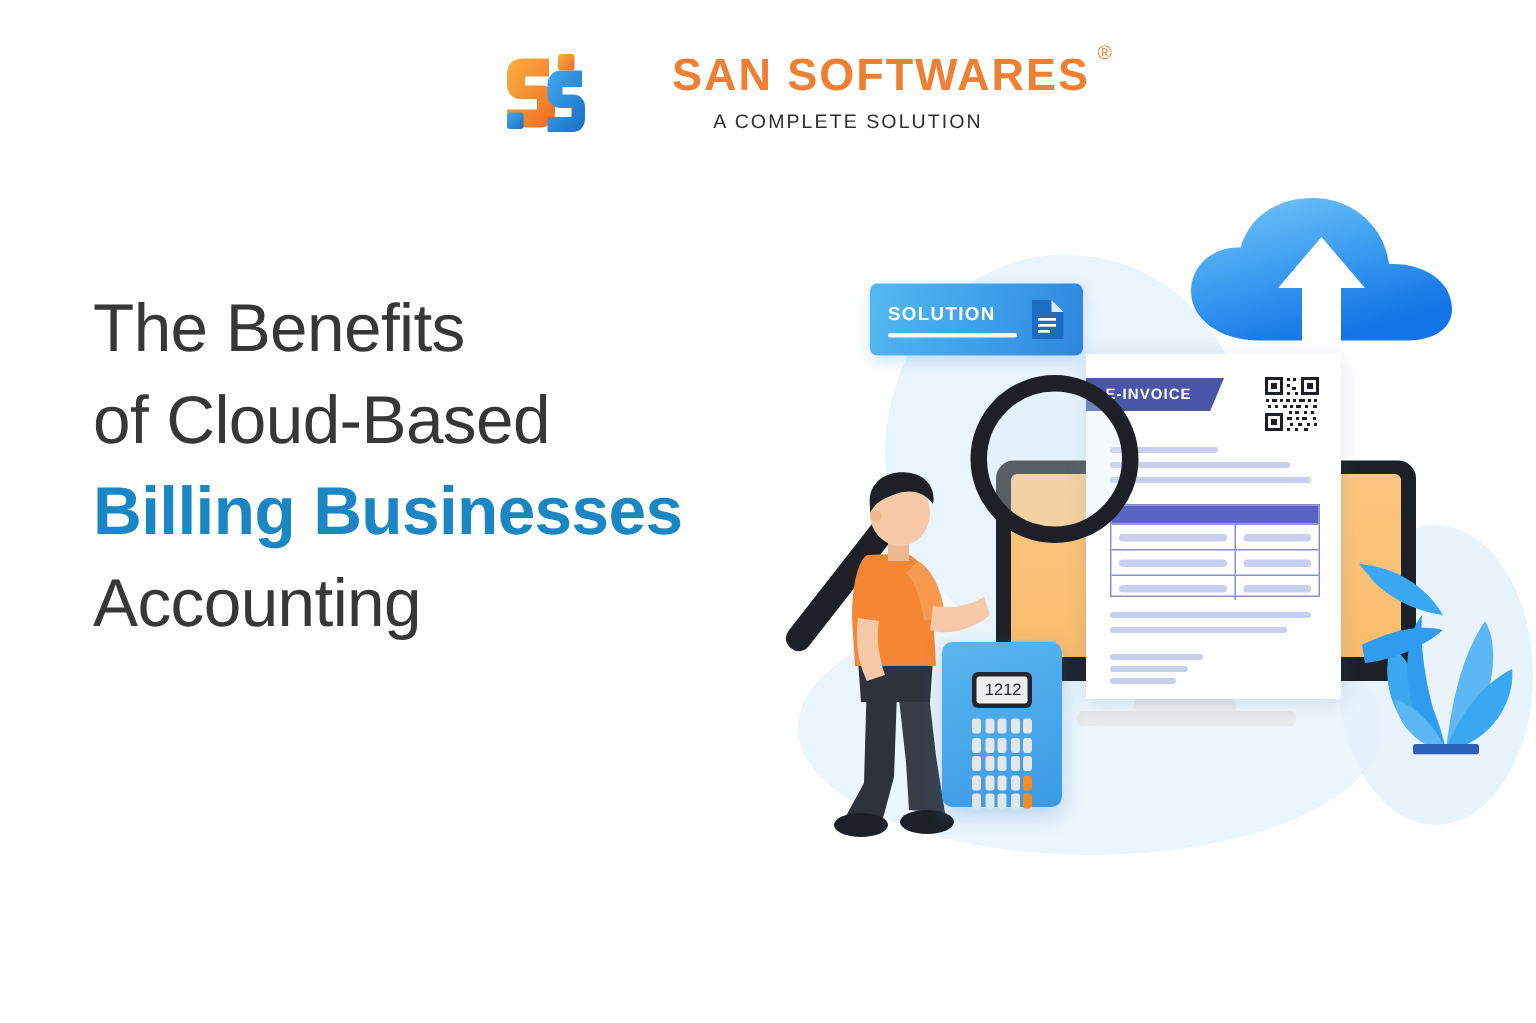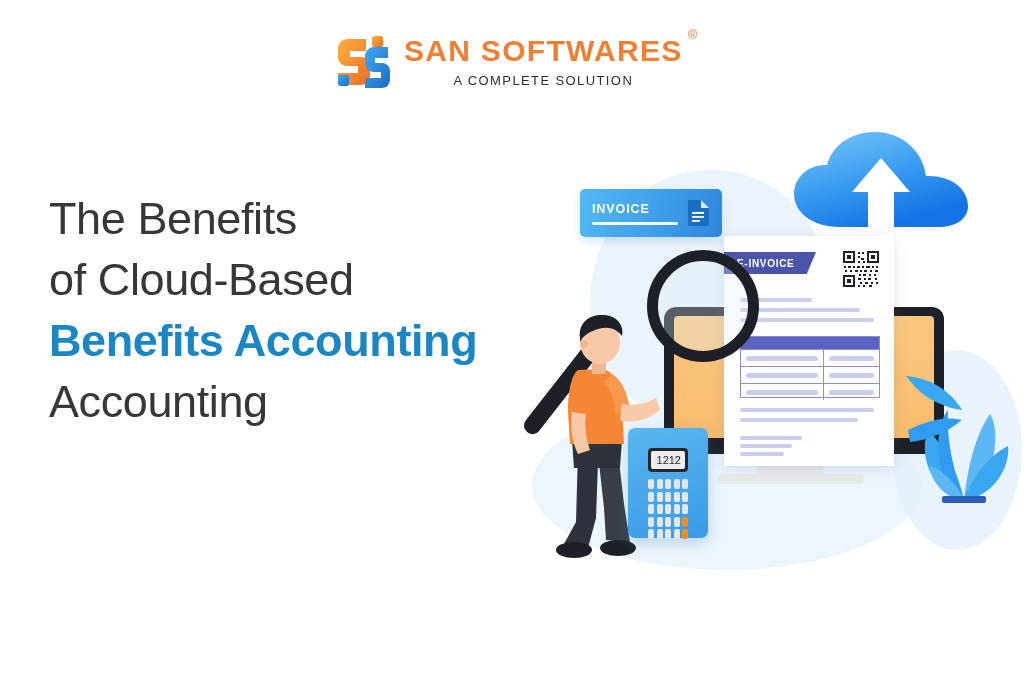--- a/index.html
+++ b/index.html
@@ -40,41 +40,42 @@
     padding-top: 2px;
   }
   #brand-name {
     font-size: 30px;
     font-weight: bold;
     color: #ee7f33;
     letter-spacing: 1.3px;
     line-height: 1;
     white-space: nowrap;
     position: relative;
+    margin-left: 44px;
   }
   #brand-reg {
     position: absolute;
     top: -8px;
     right: -16px;
     font-size: 13px;
     font-weight: normal;
     color: #ee7f33;
   }
   #brand-tagline {
     font-size: 13px;
     color: #2e2e2e;
     letter-spacing: 1.4px;
     margin-top: 7px;
     white-space: nowrap;
   }
 
   
   #headline {
     position: absolute;
-    left: 49px;
+    left: 62px;
     top: 188px;
     width: 520px;
   }
   .headline-line {
     font-size: 45px;
     line-height: 61px;
     color: #373737;
     letter-spacing: -0.4px;
     white-space: nowrap;
   }
@@ -396,21 +397,21 @@
       <div id="brand-name">
         <span>SAN SOFTWARES</span><span id="brand-reg">®</span>
       </div>
       <div id="brand-tagline">A COMPLETE SOLUTION</div>
     </div>
   </div>
 
   <div id="headline">
     <div class="headline-line">The Benefits</div>
     <div class="headline-line">of Cloud-Based</div>
-    <div class="headline-line accent">Benefits Accounting</div>
+    <div class="headline-line accent">Billing Businesses</div>
     <div class="headline-line">Accounting</div>
   </div>
 
   <div id="illustration">
 
     <div class="blob" id="blob-main"></div>
     <div class="blob" id="blob-lower"></div>
     <div class="blob" id="blob-right"></div>
 
     <div id="cloud">
@@ -422,21 +423,21 @@
             <stop offset="100%" stop-color="#1473e6"></stop>
           </linearGradient>
         </defs>
         <path d="M56 97 C28 97 10 82 10 64 C10 47 25 34 43 35 C49 14 68 2 91 2 C118 2 139 21 142 46 C166 45 184 58 184 76 C184 89 172 97 154 97 Z" fill="url(#gCloud)"></path>
         <path d="M97 28 L126 62 H110 V98 H84 V62 H68 Z" fill="#ffffff"></path>
       </svg>
     </div>
 
     <div id="invoice-chip">
       <div id="invoice-chip-texts">
-        <div id="invoice-chip-label">INVOICE</div>
+        <div id="invoice-chip-label">SOLUTION</div>
         <div id="invoice-chip-rule"></div>
       </div>
       <div id="invoice-doc-icon">
         <svg viewBox="0 0 24 28" width="24" height="28" xmlns="http://www.w3.org/2000/svg">
           <path d="M2 1 H15 L23 9 V27 H2 Z" fill="#1b6ec2"></path>
           <path d="M15 1 L23 9 H15 Z" fill="#ffffff" opacity=".85"></path>
           <rect x="6" y="13" width="12" height="1.8" fill="#ffffff"></rect>
           <rect x="6" y="17" width="12" height="1.8" fill="#ffffff"></rect>
           <rect x="6" y="21" width="8" height="1.8" fill="#ffffff"></rect>
         </svg>

